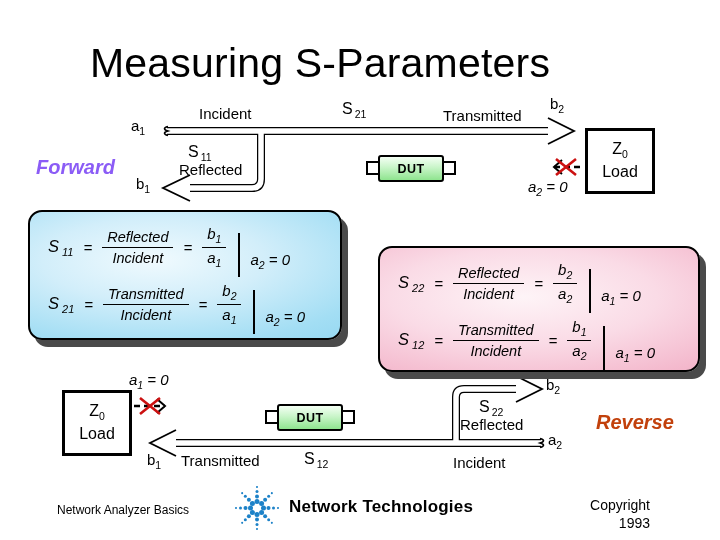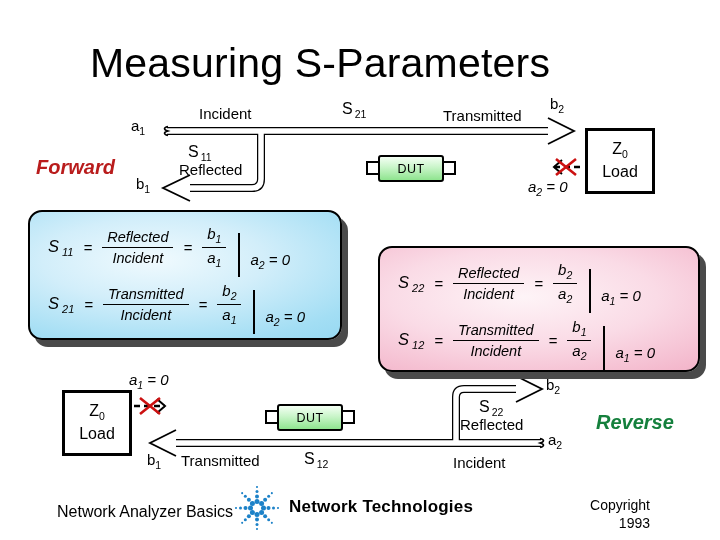--- a/index.html
+++ b/index.html
@@ -25,21 +25,21 @@
 
   
   .dut { position:absolute; width:90px; height:27px; }
   .dut .tab { position:absolute; top:6px; width:16px; height:14px; background:#fff; border:2px solid #000; box-sizing:border-box; }
   .dut .tab.l { left:0; } .dut .tab.r { right:0; }
   .dut .body {
     position:absolute; left:12px; right:12px; top:0; bottom:0;
     border:2px solid #000; border-radius:3px;
     background:linear-gradient(180deg,#f4fff4 0%,#c9f5c9 45%,#8fe48f 100%);
     display:flex; align-items:center; justify-content:center;
-    font-weight:normal; font-size:12.5px; letter-spacing:0.5px;
+    font-weight:bold; font-size:12.5px; letter-spacing:0.5px;
   }
 
   
   .fbox {
     position:absolute; border:2px solid #000; border-radius:14px;
     box-shadow:6px 7px 0 #4a4a4a;
     padding:7px 0 0 18px; box-sizing:border-box;
     font-style:italic;
   }
   .fbox.blue { left:28px; top:210px; width:314px; height:130px;
@@ -51,21 +51,21 @@
   .s-term .sub { font-size:11px; margin-left:3px; }
   .eqs { font-size:15px; }
   .frac { display:inline-flex; flex-direction:column; text-align:center; font-size:14.5px; line-height:1.25; }
   .frac .num { border-bottom:1.6px solid #000; padding:0 5px 1px; }
   .frac .den { padding-top:1px; }
   .lfrac { font-size:15px; }
   .vbar { width:0; border-left:2px solid #000; height:44px; align-self:center; transform:translateY(7px); margin-left:2px; }
   .cond { font-size:15px; align-self:flex-end; margin-bottom:5px; white-space:nowrap; }
 
   
-  .foot-small { position:absolute; font-size:16px; }
+  .foot-small { position:absolute; font-size:12px; }
   .brand { position:absolute; font-size:17px; font-weight:bold; letter-spacing:0.2px; }
   .copyright { position:absolute; font-size:14px; line-height:1.3; text-align:right; width:62px; }
 
   svg.diagram { position:absolute; left:0; top:0; }
   .pipe-o { stroke:#000; stroke-width:8; fill:none; }
   .pipe-i { stroke:#fff; stroke-width:5.5; fill:none; }
   .head { fill:#fff; stroke:#000; stroke-width:1.8; stroke-linejoin:miter; }
   .curl { stroke:#000; stroke-width:1.6; fill:none; }
   .dash { stroke:#000; stroke-width:2.4; fill:none; stroke-dasharray:6 4; }
   .dashtick { stroke:#000; stroke-width:2; fill:none; }
@@ -96,21 +96,21 @@
   <path class="pipe-i" d="M 456 445 V 397 Q 456 389 464 389 H 519"></path>
   <path class="head" d="M 176 430 L 150 443 L 176 456"></path>
   <path class="head" d="M 516 376 L 542 389 L 516 402"></path>
   <path class="curl" d="M 540 438.5 q 7 2 0 4.5 q 7 2 0 4.5"></path>
 
   <path class="dash" d="M 134 406 H 165"></path>
   <path class="dashtick" d="M 157 399 L 165 406 L 157 413"></path>
   <path class="redx" d="M 140 398 L 160 414 M 160 398 L 140 414"></path>
 </svg>
 
-<div class="dir" style="left:36px; top:156px; color:#b91c1c;">Forward</div>
+<div class="dir" style="left:36px; top:156px; color:#8b5cf6;">Forward</div>
 
 <span class="lbl" style="left:131px; top:118px;"><span>a</span><span class="sub">1</span></span>
 
 <span class="lbl" style="left:199px; top:106px;">Incident</span>
 
 <span class="lbl" style="left:342px; top:100px; font-size:16px;"><span>S</span><span class="sub sub-sp">21</span></span>
 
 <span class="lbl" style="left:443px; top:108px;">Transmitted</span>
 
 <span class="lbl" style="left:550px; top:96px;"><span>b</span><span class="sub">2</span></span>
@@ -222,21 +222,21 @@
 <span class="lbl" style="left:548px; top:432px;"><span>a</span><span class="sub">2</span></span>
 
 <span class="lbl" style="left:147px; top:452px;"><span>b</span><span class="sub">1</span></span>
 
 <span class="lbl" style="left:181px; top:453px;">Transmitted</span>
 
 <span class="lbl" style="left:304px; top:450px; font-size:16px;"><span>S</span><span class="sub sub-sp">12</span></span>
 
 <span class="lbl" style="left:453px; top:455px;">Incident</span>
 
-<div class="dir" style="left:596px; top:411px; color:#15803d;text-align:right;">Reverse</div>
+<div class="dir" style="left:596px; top:411px; color:#c2410c;text-align:right;">Reverse</div>
 
 <span class="foot-small" style="left:57px; top:503px;">Network Analyzer Basics</span>
 
 <svg width="46" height="46" style="position:absolute; left:234px; top:485px;">
   <g id="logo-dots">
       <circle cx="29.50" cy="23.00" r="2.5" fill="#1d82c8"></circle>
       <circle cx="34.50" cy="23.00" r="2" fill="#1d82c8"></circle>
       <circle cx="39.50" cy="23.00" r="1.5" fill="#1d82c8"></circle>
       <circle cx="44.00" cy="23.00" r="1.05" fill="#1d82c8"></circle>
       <circle cx="27.60" cy="27.60" r="2.5" fill="#1d82c8"></circle>

